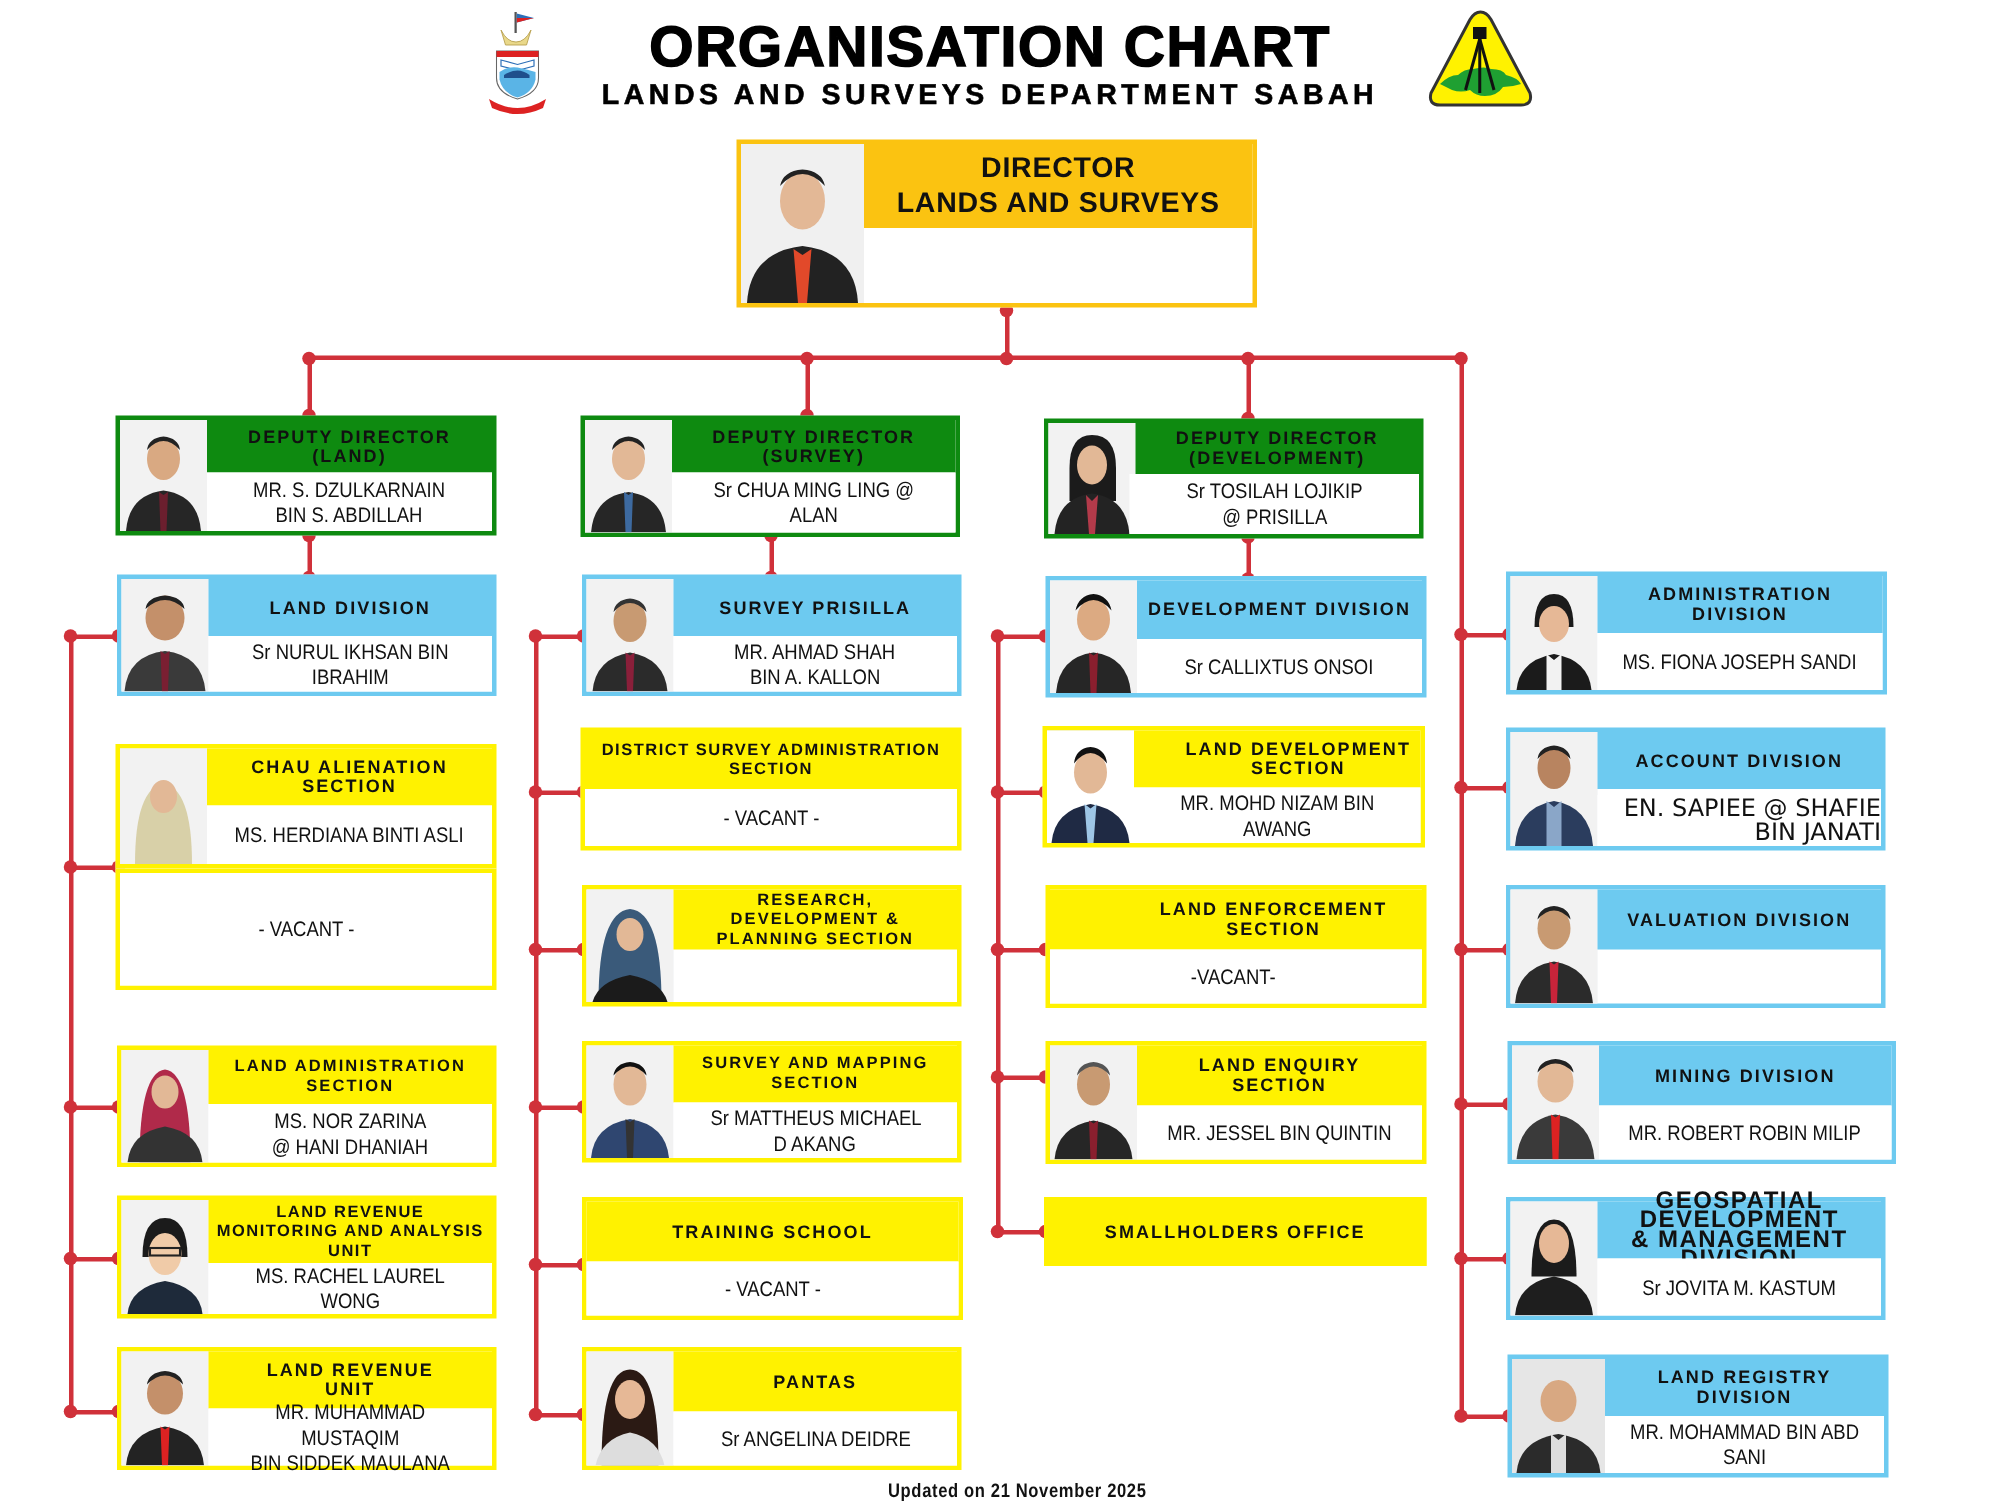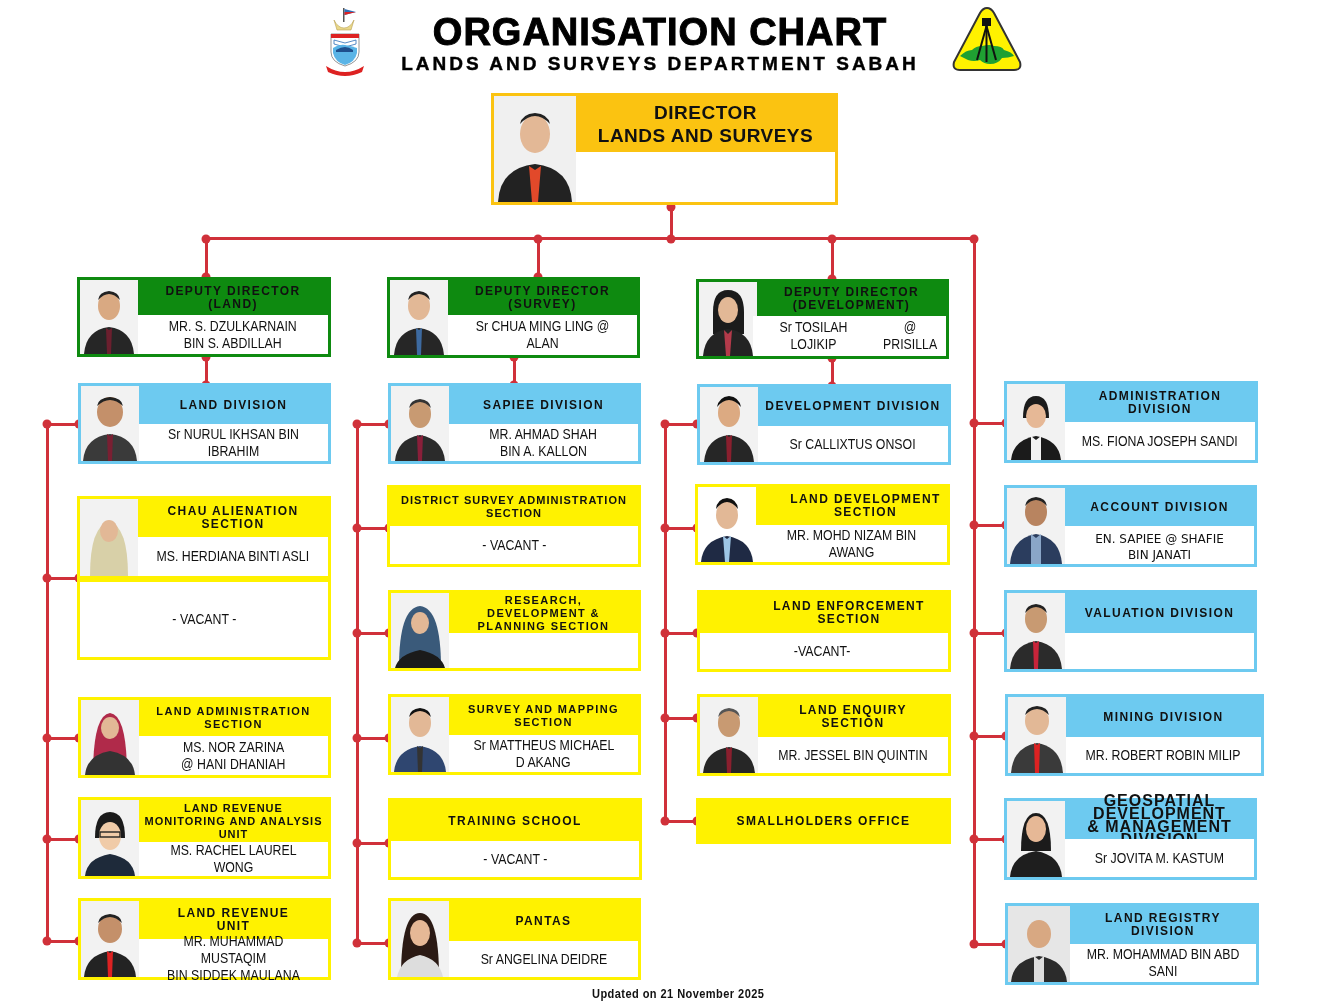--- a/index.html
+++ b/index.html
@@ -227,21 +227,21 @@
         <path d="M14 30 q0 -22 15 -22 q16 0 16 22 v22 h-31z" fill="#1b1b1b"></path>
         <ellipse cx="29" cy="28" rx="10" ry="13" fill="#e2b896"></ellipse>
         <path d="M4 74 q2 -24 25 -27 q23 3 25 27z" fill="#232323"></path>
         <path d="M25 48 l4 4 l4 -4 l-2 26 h-4z" fill="#b33a4a"></path>
       </svg>
     </div>
   <div class="hdr" style="left:58px;height:34px;flex-direction:column;">
       <span>DEPUTY DIRECTOR</span>
       <span>(DEVELOPMENT)</span>
     </div>
-  <div class="nm" style="left:54px;height:40px;">
+  <div class="nm" style="left:54px;height:40px;flex-direction:column;">
       <span>Sr TOSILAH LOJIKIP</span>
       <span>@ PRISILLA</span>
     </div>
 </div>
 
 <div class="box blue" style="left:78px;top:383px;width:253px;height:81px;">
   <div class="photo">
       <svg width="58" height="75" viewBox="0 0 58 75">
         <rect width="58" height="75" fill="#f2f2f2"></rect>
         <ellipse cx="29" cy="26" rx="13" ry="15" fill="#c4906a"></ellipse>
@@ -343,21 +343,21 @@
   <div class="photo">
       <svg width="58" height="75" viewBox="0 0 58 75">
         <rect width="58" height="75" fill="#f2f2f2"></rect>
         <ellipse cx="29" cy="28" rx="11" ry="14" fill="#c89a72"></ellipse>
         <path d="M18 22 q11 -12 22 0 q-1 -8 -11 -9 q-10 1 -11 9z" fill="#333"></path>
         <path d="M4 75 q2 -22 25 -26 q23 4 25 26z" fill="#2b2b2b"></path>
         <path d="M26 49 l3 2 l3 -2 l-1 26 h-4z" fill="#8a1f3a"></path>
       </svg>
     </div>
   <div class="hdr" style="left:58px;height:38px;">
-      <span>SAPIEE DIVISION</span>
+      <span>SURVEY PRISILLA</span>
     </div>
   <div class="nm" style="left:58px;height:37px;flex-direction:column;">
       <span>MR. AHMAD SHAH</span>
       <span>BIN A. KALLON</span>
     </div>
 </div>
 
 <div class="box yellow" style="left:387px;top:485px;width:254px;height:82px;">
   <div class="hdr" style="left:0;height:38px;font-size:11px;letter-spacing:1px;flex-direction:column;">
       <span>DISTRICT SURVEY ADMINISTRATION</span>
@@ -527,21 +527,21 @@
         <rect width="58" height="76" fill="#f2f2f2"></rect>
         <ellipse cx="29" cy="24" rx="11" ry="14" fill="#b88460"></ellipse>
         <path d="M18 18 q11 -12 22 0 q-1 -8 -11 -9 q-10 1 -11 9z" fill="#222"></path>
         <path d="M3 76 q2 -26 26 -30 q24 4 26 30z" fill="#2b3d5e"></path>
         <path d="M24 46 l5 4 l5 -4 v30 h-10z" fill="#8aa6c8"></path>
       </svg>
     </div>
   <div class="hdr" style="left:58px;height:38px;">
       <span>ACCOUNT DIVISION</span>
     </div>
-  <div class="nm" style="left:58px;height:34px;font-family:'DejaVu Sans', sans-serif;font-size:12px;line-height:16px;flex-direction:column;">
+  <div class="nm" style="left:58px;height:34px;font-family:'DejaVu Sans', sans-serif;font-size:16px;line-height:16px;flex-direction:column;align-items:flex-end;">
       <span style="transform:none;">EN. SAPIEE @ SHAFIE</span>
       <span style="transform:none;">BIN JANATI</span>
     </div>
 </div>
 
 <div class="box blue" style="left:1004px;top:590px;width:253px;height:82px;">
   <div class="photo">
       <svg width="58" height="76" viewBox="0 0 58 76">
         <rect width="58" height="76" fill="#f2f2f2"></rect>
         <ellipse cx="29" cy="26" rx="11" ry="14" fill="#c89a72"></ellipse>

